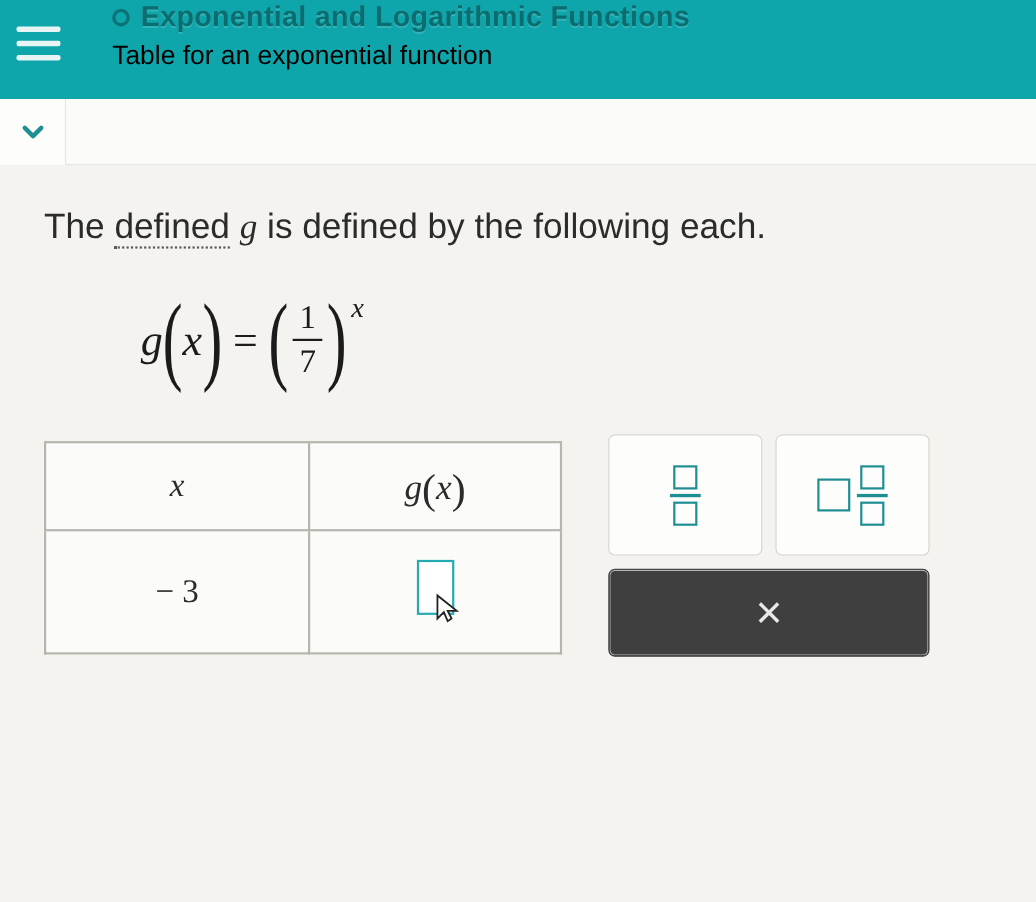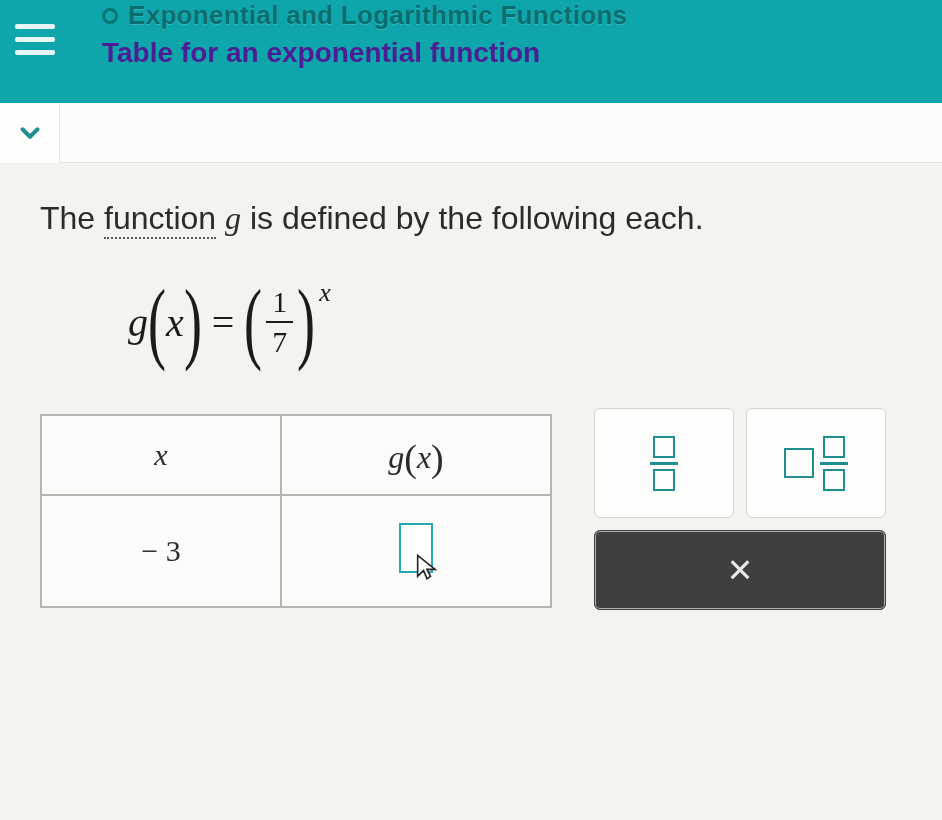--- a/index.html
+++ b/index.html
@@ -2,36 +2,36 @@
 <html><head>
 <meta charset="utf-8">
 <style>
   * { box-sizing: border-box; margin: 0; padding: 0; }
   html, body { width: 942px; height: 820px; overflow: hidden; font-family: Arial, Helvetica, sans-serif; background: #f4f3ef; }
   .header {
     background: #0fa6ab;
     display: flex;
     align-items: flex-start;
     padding: 0 24px 14px 0;
-    height: 103px;
+    height: 90px;
   }
   .hamburger {
     width: 70px; height: 70px;
     display: flex; flex-direction: column; justify-content: center; align-items: center;
     gap: 8px; cursor: pointer; margin-top: 4px;
   }
   .hamburger span { display: block; width: 40px; height: 5px; background: #e7f5f5; border-radius: 2px; }
   .header-text { padding-top: 0px; flex: 1; padding-left: 32px; }
   .breadcrumb { display: flex; align-items: center; gap: 10px; }
   .bullet {
     width: 16px; height: 16px; border: 3px solid #0b7275; border-radius: 50%;
     display: inline-block;
   }
   .cat { font-size: 26px; font-weight: 600; color: #0b6d70; letter-spacing: .3px; text-shadow: 0 1px 0 rgba(255,255,255,.15); }
-  .title { font-size: 28px; font-weight: 700; color: #4c1d95; margin-top: 6px; }
+  .title { font-size: 24px; font-weight: 400; color: #000000; margin-top: 6px; }
   .collapse-bar { background: #fbfbfa; border-bottom: 1px solid #e7e5df; height: 60px; display: flex; align-items: center; }
   .chevron-box {
     width: 60px; height: 60px; display: flex; align-items: center; justify-content: center;
     border-right: 1px solid #e7e5df; cursor: pointer; background:#fdfdfc;
   }
   .content { padding: 34px 30px 0 40px; color: #2b2b2b; }
   .intro { font-size: 32px; line-height: 1.35; }
   .intro .link { color: #2b2b2b; border-bottom: 2px dotted #5a5a5a; padding-bottom: 1px; }
   .intro .ital { font-style: italic; font-family: Georgia, 'Times New Roman', serif; }
   .formula-wrap { margin: 46px 0 40px 88px; }
@@ -48,21 +48,21 @@
   .find .px { font-style: normal; font-size: 40px; position: relative; top: 4px; }
   .lower { display: flex; gap: 42px; margin-top: 56px; align-items: flex-start; }
   .vtable { border-collapse: collapse; background: #fbfbfa; }
   .vtable th, .vtable td {
     border: 2px solid #b6b6ae; text-align: center; vertical-align: middle;
     font-family: Georgia, 'Times New Roman', serif; font-size: 30px; color:#2b2b2b;
   }
   .vtable th { font-weight: normal; font-style: italic; height: 80px; }
   .vtable td { height: 112px; }
   .vtable .col-x { width: 240px; }
-  .vtable .col-g { width: 270px; }
+  .vtable .col-g { width: 229px; }
   .gofx-small { font-style: italic; font-size: 32px; }
   .gofx-small .px { font-style: normal; font-size: 38px; position: relative; top: 3px; }
   .input-cell {
     display: inline-flex; align-items: center; justify-content: center;
     width: 34px; height: 50px; border: 2.5px solid #26a9b0; background: #fff;
     position: relative;
   }
   .cursor-arrow { position: absolute; right: -10px; bottom: -10px; }
   .toolpanel { display: grid; grid-template-columns: 140px 140px; grid-template-rows: 110px 80px; gap: 12px; flex-shrink:0; margin-top:-6px; }
   .tool {
@@ -100,21 +100,21 @@
   <div class="chevron-box">
     <svg width="30" height="30" viewBox="0 0 24 24" fill="none" stroke="#1f8e93" stroke-width="3.2" stroke-linecap="round" stroke-linejoin="round">
         <polyline points="6 9 12 15 18 9"></polyline>
       </svg>
   </div>
 </div>
 
 <div class="content">
 
   <p class="intro">
-    <span>The </span><span class="link">function</span><span> </span><span class="ital">g</span><span> is defined by the following each.</span>
+    <span>The </span><span class="link">defined</span><span> </span><span class="ital">g</span><span> is defined by the following each.</span>
   </p>
 
   <div class="formula-wrap">
     <div class="formula">
       <span>g</span>
       <span class="paren" style="font-style:normal;">(</span>
       <span>x</span>
       <span class="paren" style="font-style:normal;">)</span>
       <span style="font-style:normal; margin:0 10px;">=</span>
       <span class="paren">(</span>

